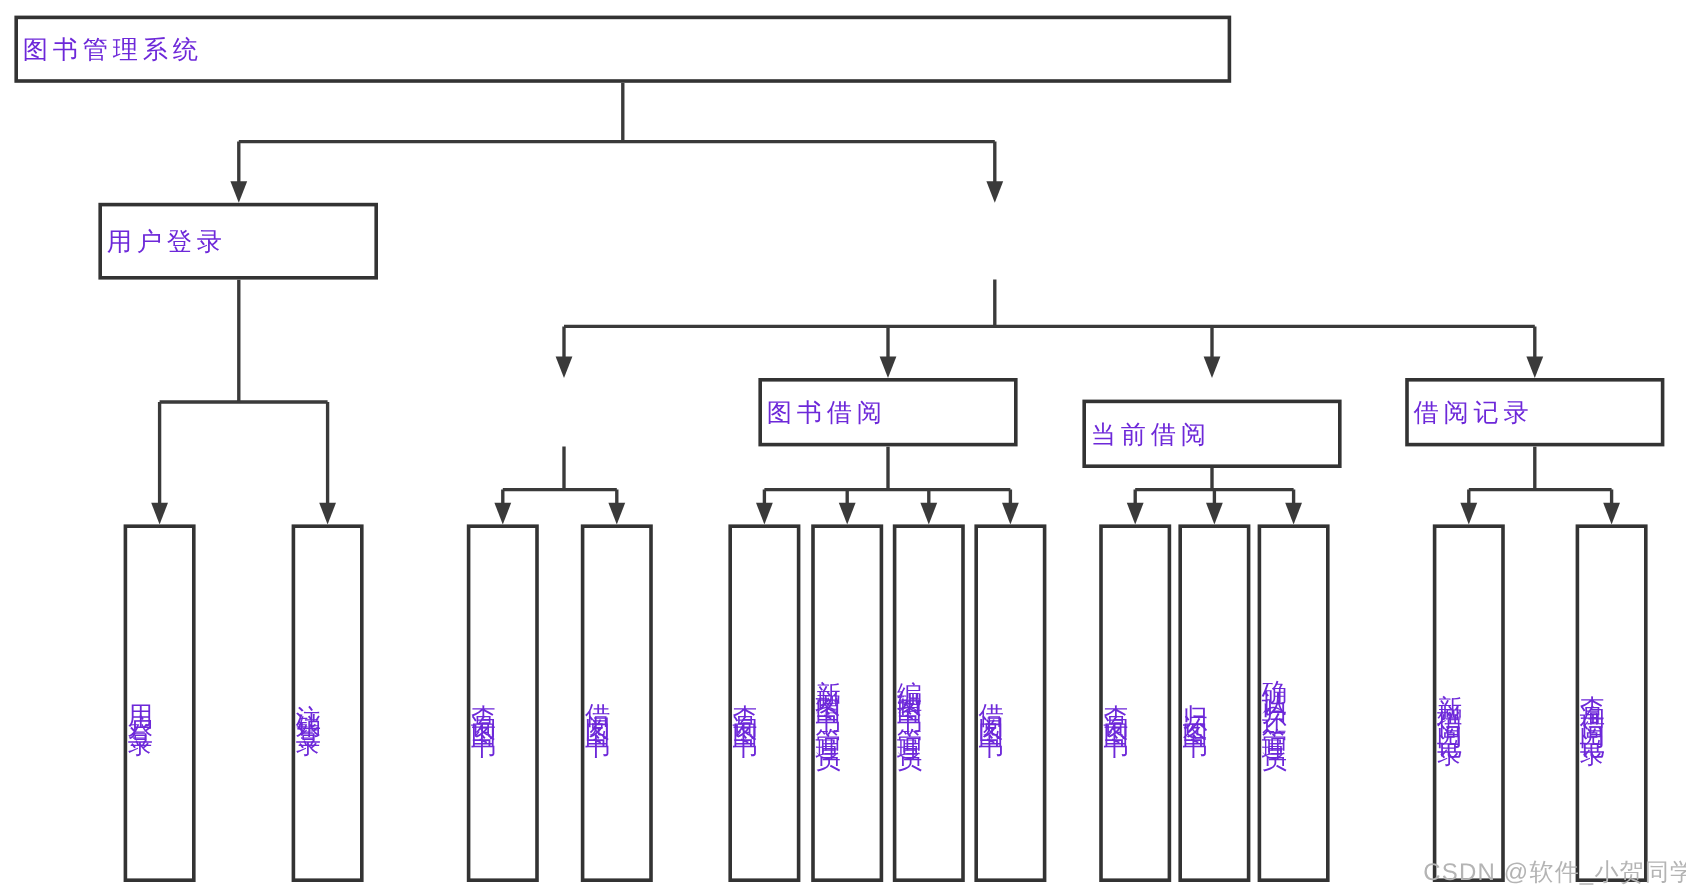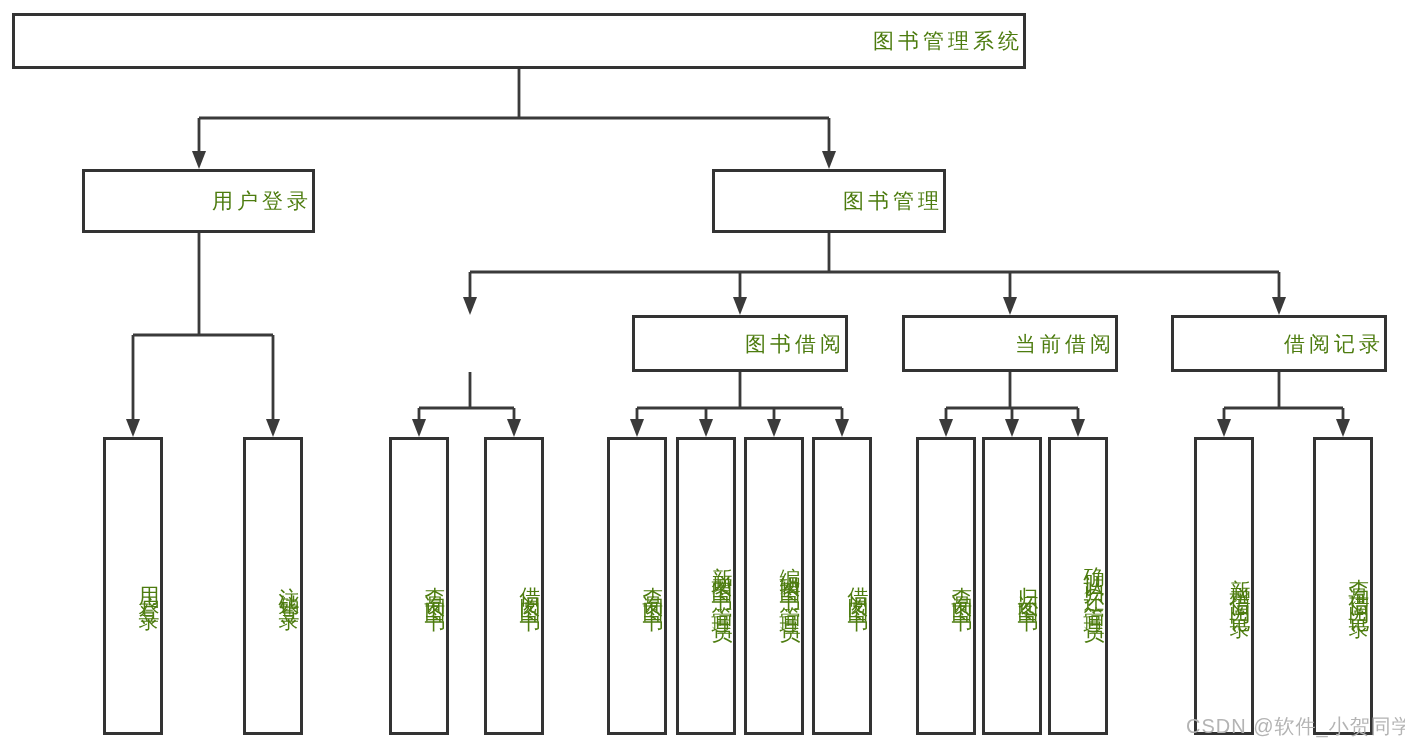--- a/index.html
+++ b/index.html
@@ -35,22 +35,22 @@
     fill: #3a3a3a;
     stroke: none;
   }
   .node {
     position: absolute;
     box-sizing: border-box;
     background: #ffffff;
     border: 3px solid #333333;
     display: flex;
     align-items: center;
-    justify-content: flex-end;
-    color: #4d7c0f;
+    justify-content: flex-start;
+    color: #6d28d9;
   }
   .hlabel {
     font-size: 21px;
     letter-spacing: 4px;
     white-space: nowrap;
     text-indent: 4px; 
   }
   .leaf {
     top: 437px;
     width: 60px;
@@ -122,28 +122,25 @@
     </g>
   </svg>
 
   <div class="node" style="left:12px; top:13px; width:1014px; height:56px;">
     <span class="hlabel">图书管理系统</span>
   </div>
 
   <div class="node" style="left:82px; top:169px; width:233px; height:64px;">
     <span class="hlabel">用户登录</span>
   </div>
-  <div class="node" style="left:712px; top:169px; width:234px; height:64px;">
-    <span class="hlabel">图书管理</span>
-  </div>
 
   <div class="node" style="left:632px; top:315px; width:216px; height:57px;">
     <span class="hlabel">图书借阅</span>
   </div>
-  <div class="node" style="left:902px; top:315px; width:216px; height:57px;">
+  <div class="node" style="left:902px; top:333px; width:216px; height:57px;">
     <span class="hlabel">当前借阅</span>
   </div>
   <div class="node" style="left:1171px; top:315px; width:216px; height:57px;">
     <span class="hlabel">借阅记录</span>
   </div>
 
   <div class="node leaf" style="left:103px;">
     <span class="vlabel">用户登录</span>
   </div>
   <div class="node leaf" style="left:243px;">

